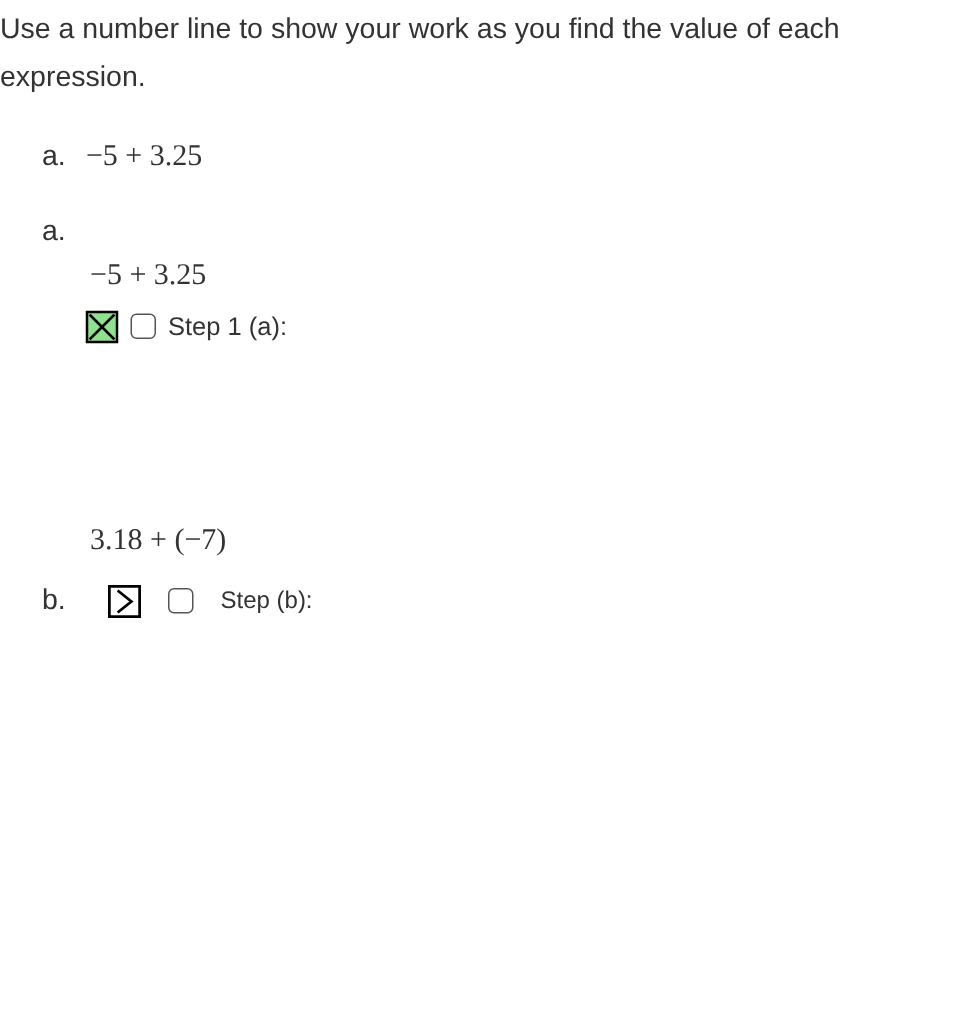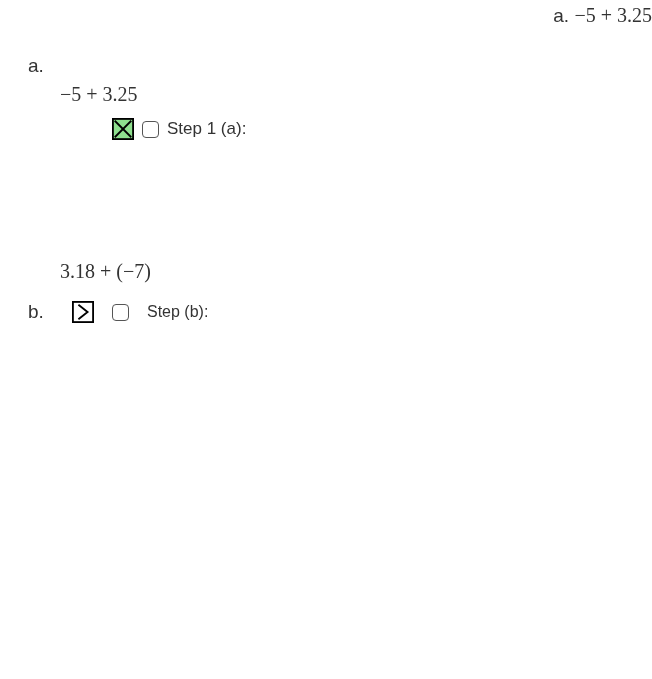--- a/index.html
+++ b/index.html
@@ -19,21 +19,20 @@
     color: #333;
     margin: 0 0 24px 0;
   }
   .problem-list {
     margin-left: 28px;
   }
   .problem-item {
     font-size: 19px;
     color: #333;
     margin-bottom: 22px;
-    text-align: right;
   }
   .problem-label {
     display: inline-block;
     width: 24px;
   }
   .math {
     font-family: "Times New Roman", Times, serif;
     font-size: 20px;
   }
   .work-section {
@@ -45,21 +44,21 @@
     color: #333;
     margin-bottom: 6px;
   }
   .work-expr {
     margin-left: 32px;
     font-family: "Times New Roman", Times, serif;
     font-size: 20px;
     margin-bottom: 12px;
   }
   .hint-line {
-    margin-left: 84px;
+    margin-left: 29px;
     display: flex;
     align-items: center;
     gap: 8px;
     font-size: 17px;
   }
   .icon-box {
     width: 22px;
     height: 22px;
     display: inline-flex;
     align-items: center;
@@ -97,20 +96,21 @@
     margin-left: 32px;
     font-family: "Times New Roman", Times, serif;
     font-size: 20px;
     margin-bottom: 18px;
   }
 </style>
 </head>
 <body>
 
 <div class="container">
+  <p class="instructions">Use a number line to show your work as you find the value of each expression.</p>
 
   <div class="problem-list">
     <div class="problem-item">
       <span class="problem-label">a.</span>
       <span class="math">−5 + 3.25</span>
     </div>
   </div>
 
   <div class="work-section">
     <div class="work-label">a.</div>

